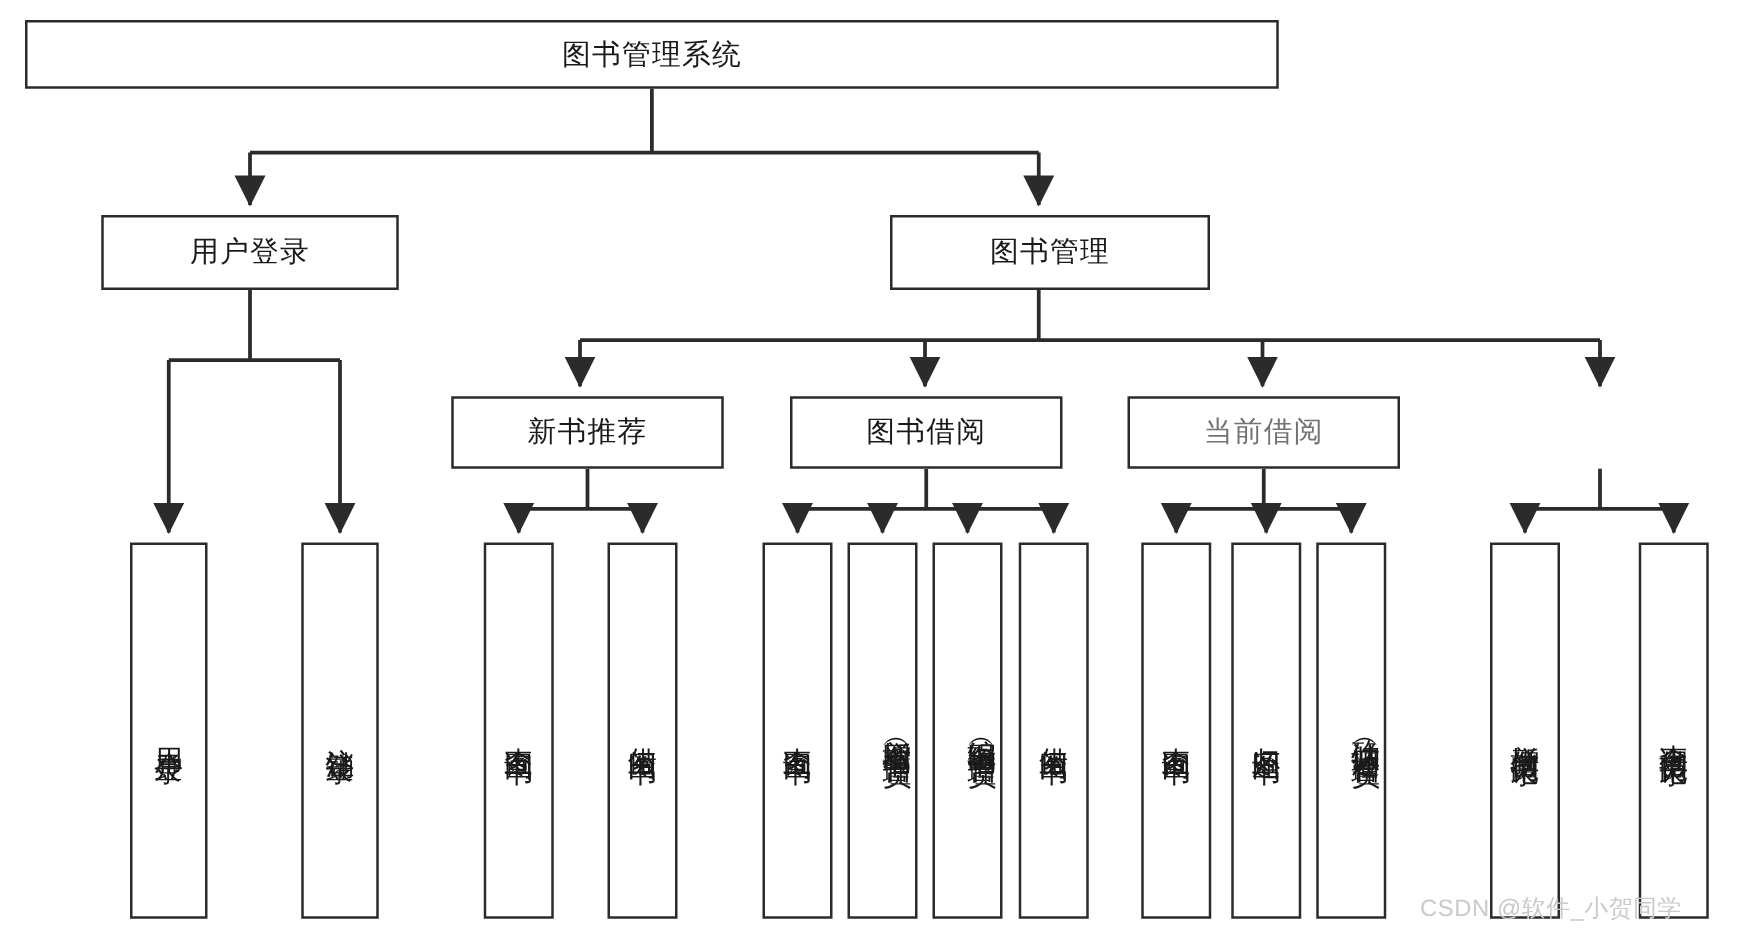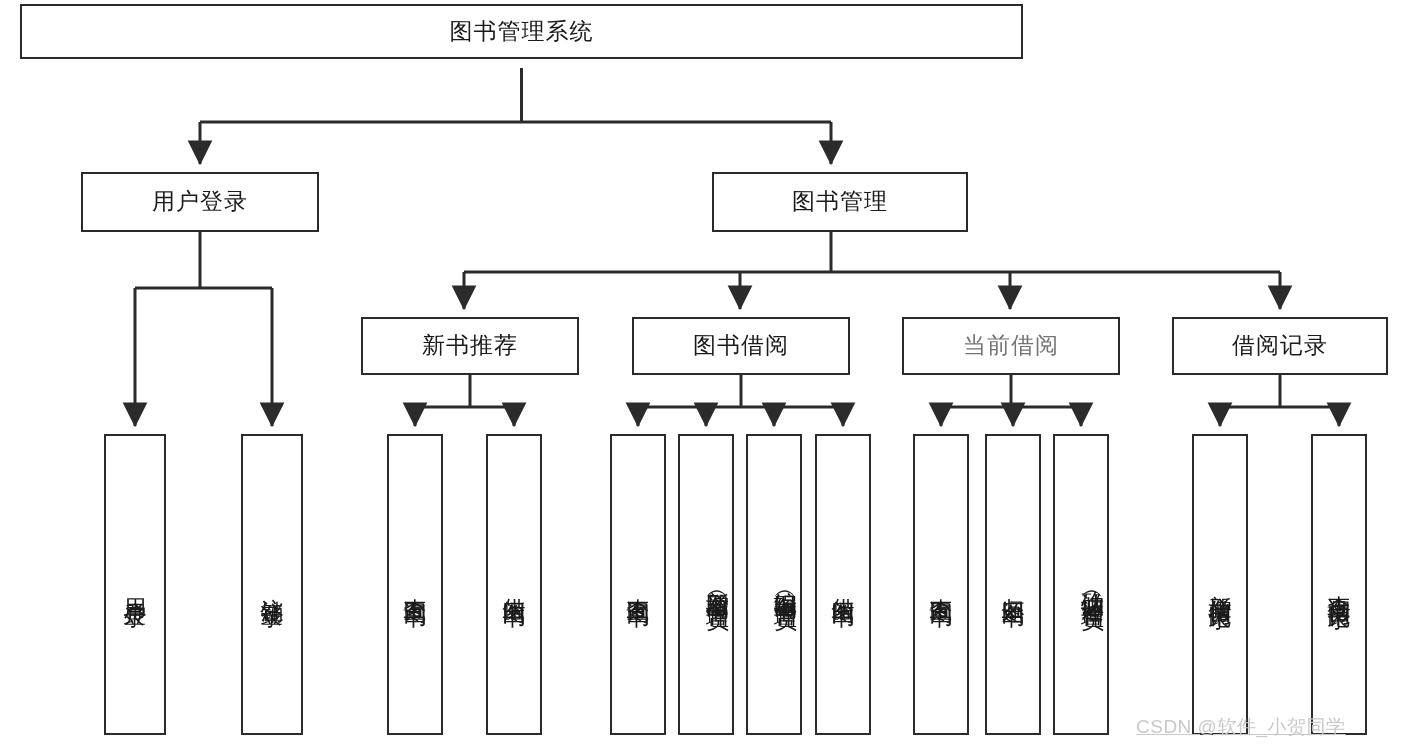--- a/index.html
+++ b/index.html
@@ -109,39 +109,38 @@
       <path d="M 1013 407 L 1013 426" marker-end="url(#arrow)"></path>
       <path d="M 1081 407 L 1081 426" marker-end="url(#arrow)"></path>
 
       <path d="M 1280 375 L 1280 407"></path>
       <path d="M 1220 407 L 1339 407"></path>
       <path d="M 1220 407 L 1220 426" marker-end="url(#arrow)"></path>
       <path d="M 1339 407 L 1339 426" marker-end="url(#arrow)"></path>
     </g>
   </svg>
 
-  <div class="node horiz" style="left: 20px; top: 4px; width: 1003px; height: 55px; border-color: rgb(43, 43, 43); color: rgb(26, 26, 26);">图书管理系统</div>
+  <div class="node horiz" style="left: 20px; top: 16px; width: 1003px; height: 55px; border-color: rgb(43, 43, 43); color: rgb(26, 26, 26);">图书管理系统</div>
 
   <div class="node horiz" style="left: 81px; top: 172px; width: 238px; height: 60px; border-color: rgb(43, 43, 43); color: rgb(26, 26, 26);">用户登录</div>
   <div class="node horiz" style="left: 712px; top: 172px; width: 256px; height: 60px; border-color: rgb(43, 43, 43); color: rgb(26, 26, 26);">图书管理</div>
 
   <div class="node horiz" style="left: 361px; top: 317px; width: 218px; height: 58px; border-color: rgb(43, 43, 43); color: rgb(26, 26, 26);">新书推荐</div>
   <div class="node horiz" style="left: 632px; top: 317px; width: 218px; height: 58px; border-color: rgb(43, 43, 43); color: rgb(26, 26, 26);">图书借阅</div>
   <div class="node horiz" style="left: 902px; top: 317px; width: 218px; height: 58px; border-color: rgb(43, 43, 43); color: #737373;">当前借阅</div>
-  <div class="node horiz" style="left: 1172px; top: 317px; width: 216px; height: 58px; border-color: rgb(43, 43, 43); color: rgb(26, 26, 26);">借阅记录</div>
 
   <div class="node vert" style="left: 104px; top: 434px; width: 62px; height: 301px; border-color: rgb(43, 43, 43); color: rgb(26, 26, 26);">用户登录</div>
   <div class="node vert" style="left: 241px; top: 434px; width: 62px; height: 301px; border-color: rgb(43, 43, 43); color: rgb(26, 26, 26);">注销登录</div>
   <div class="node vert" style="left: 387px; top: 434px; width: 56px; height: 301px; border-color: rgb(43, 43, 43); color: rgb(26, 26, 26);">查询图书</div>
   <div class="node vert" style="left: 486px; top: 434px; width: 56px; height: 301px; border-color: rgb(43, 43, 43); color: rgb(26, 26, 26);">借阅图书</div>
   <div class="node vert" style="left: 610px; top: 434px; width: 56px; height: 301px; border-color: rgb(43, 43, 43); color: rgb(26, 26, 26);">查询图书</div>
   <div class="node vert top-align" style="left: 678px; top: 434px; width: 56px; height: 301px; border-color: rgb(43, 43, 43); color: rgb(26, 26, 26);">新增图书（管理员）</div>
   <div class="node vert top-align" style="left: 746px; top: 434px; width: 56px; height: 301px; border-color: rgb(43, 43, 43); color: rgb(26, 26, 26);">编辑图书（管理员）</div>
   <div class="node vert" style="left: 815px; top: 434px; width: 56px; height: 301px; border-color: rgb(43, 43, 43); color: rgb(26, 26, 26);">借阅图书</div>
   <div class="node vert" style="left: 913px; top: 434px; width: 56px; height: 301px; border-color: rgb(43, 43, 43); color: rgb(26, 26, 26);">查询图书</div>
   <div class="node vert" style="left: 985px; top: 434px; width: 56px; height: 301px; border-color: rgb(43, 43, 43); color: rgb(26, 26, 26);">归还图书</div>
   <div class="node vert top-align" style="left: 1053px; top: 434px; width: 56px; height: 301px; border-color: rgb(43, 43, 43); color: rgb(26, 26, 26);">确认归还（管理员）</div>
   <div class="node vert" style="left: 1192px; top: 434px; width: 56px; height: 301px; border-color: rgb(43, 43, 43); color: rgb(26, 26, 26);">新增借阅记录</div>
   <div class="node vert" style="left: 1311px; top: 434px; width: 56px; height: 301px; border-color: rgb(43, 43, 43); color: rgb(26, 26, 26);">查询借阅记录</div>
 
-  <div class="watermark" style="left: 1136px; top: 714px; text-decoration: underline;">CSDN @软件_小贺同学</div>
+  <div class="watermark" style="left: 1136px; top: 714px;">CSDN @软件_小贺同学</div>
 
 </div>
 
 </body></html>

